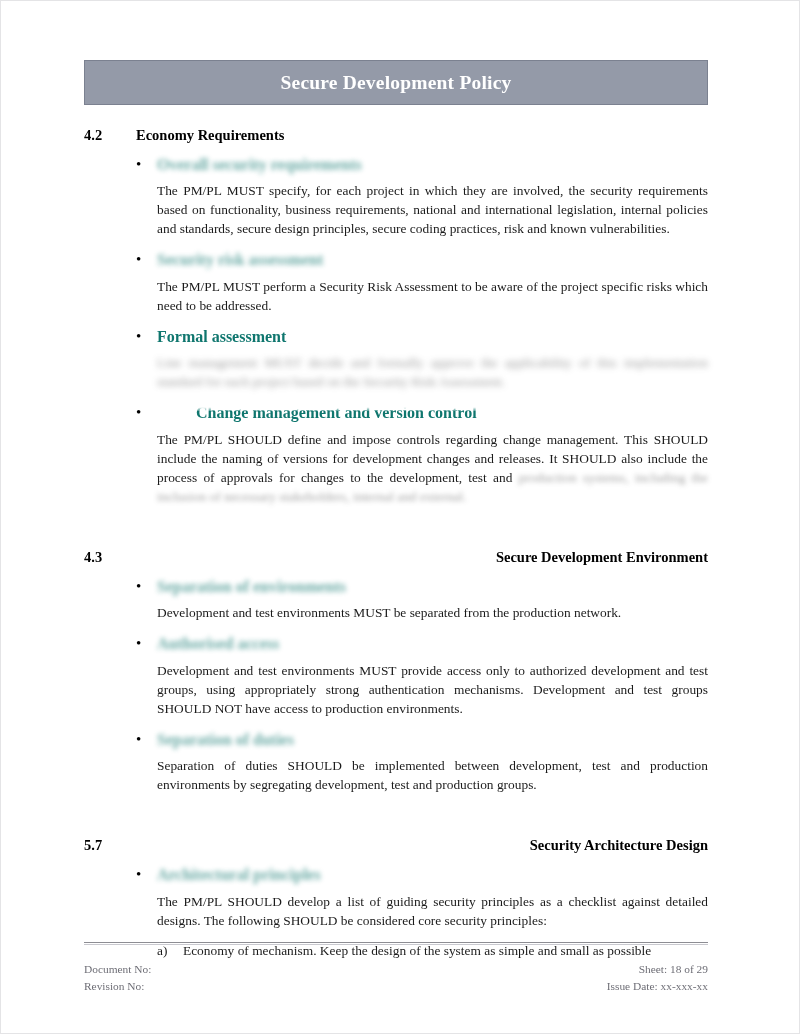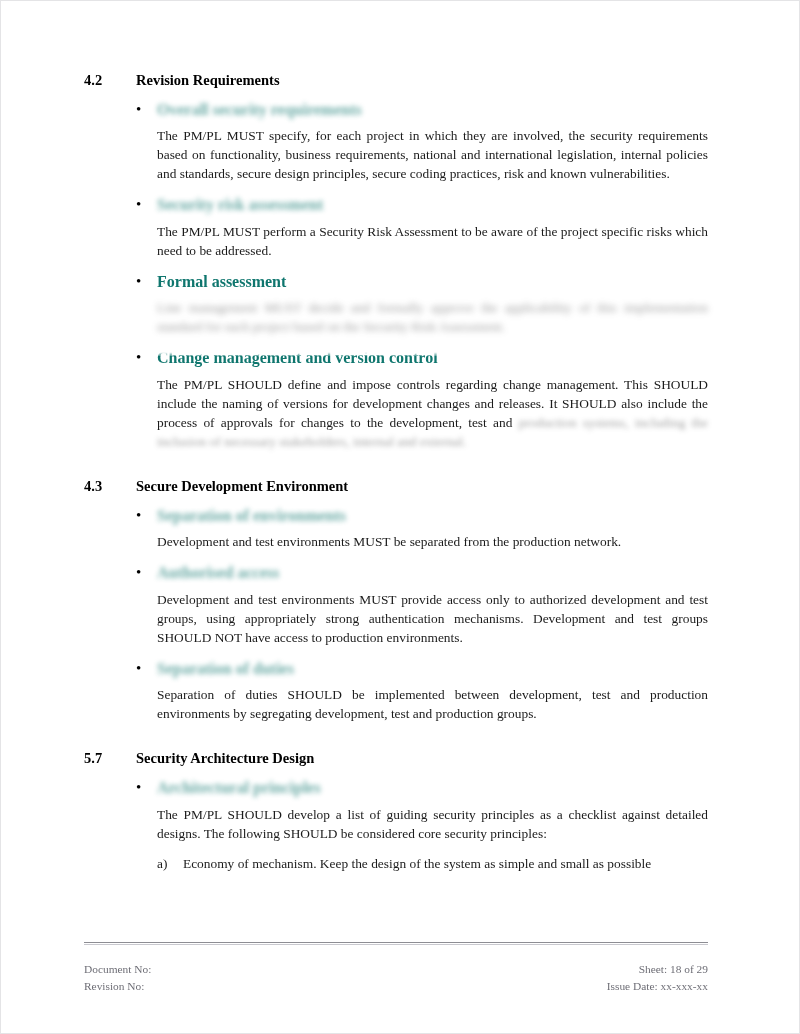--- a/index.html
+++ b/index.html
@@ -64,21 +64,21 @@
     flex: 0 0 52px;
     font-size: 14.5px;
     font-weight: bold;
     color: #000000;
   }
   .section .sec-title {
     font-size: 14.5px;
     font-weight: bold;
     color: #000000;
   }
-  .section.spaced-top { margin-top: 27px; }
+  .section.spaced-top { margin-top: 43px; justify-content: space-between; }
 
   
   .bullet-row {
     display: flex;
     align-items: flex-start;
     margin-left: 52px;
     margin-bottom: 7px;
   }
   .bullet-row .bullet-dot {
     flex: 0 0 21px;
@@ -128,20 +128,21 @@
     color: #3a3a3a;
   }
   .blurred-strong {
     filter: blur(3.1px);
     opacity: 0.55;
     color: #4a4a4a;
   }
   .faded-top {
     position: relative;
     display: inline-block;
+    margin-left: 39px;
   }
   .faded-top::before {
     content: "";
     position: absolute;
     left: -2px;
     right: -3px;
     top: -2px;
     height: 9px;
     background: linear-gradient(to bottom, #ffffff 0%, #ffffff 58%, rgba(255,255,255,0.25) 100%);
     pointer-events: none;
@@ -185,24 +186,27 @@
   .footer-row .f-left { text-align: left; }
   .footer-row .f-right { text-align: right; }
 </style>
 </head>
 <body>
 
 <div class="page">
 
   <div class="content">
 
+    <div class="title-banner">
+      <span class="title-text">Secure Development Policy</span>
+    </div>
 
     <div class="section">
       <span class="sec-num">4.2</span>
-      <span class="sec-title">Revision Requirements</span>
+      <span class="sec-title">Economy Requirements</span>
     </div>
 
     <div class="bullet-row">
       <span class="bullet-dot">•</span>
       <span class="bullet-label blurred">Overall security requirements</span>
     </div>
     <div class="para">The PM/PL MUST specify, for each project in which they are involved, the security requirements based on functionality, business requirements, national and international legislation, internal policies and standards, secure design principles, secure coding practices, risk and known vulnerabilities.</div>
 
     <div class="bullet-row">
       <span class="bullet-dot">•</span>

